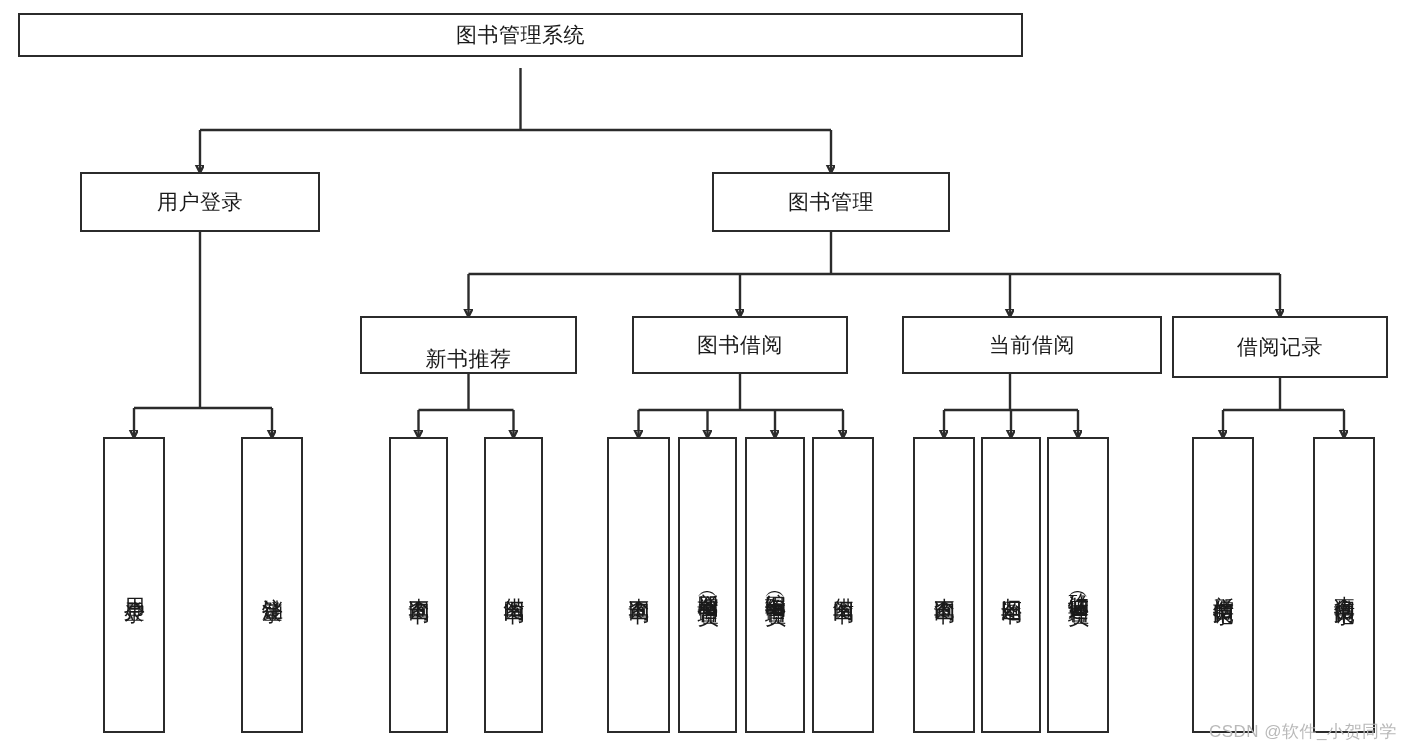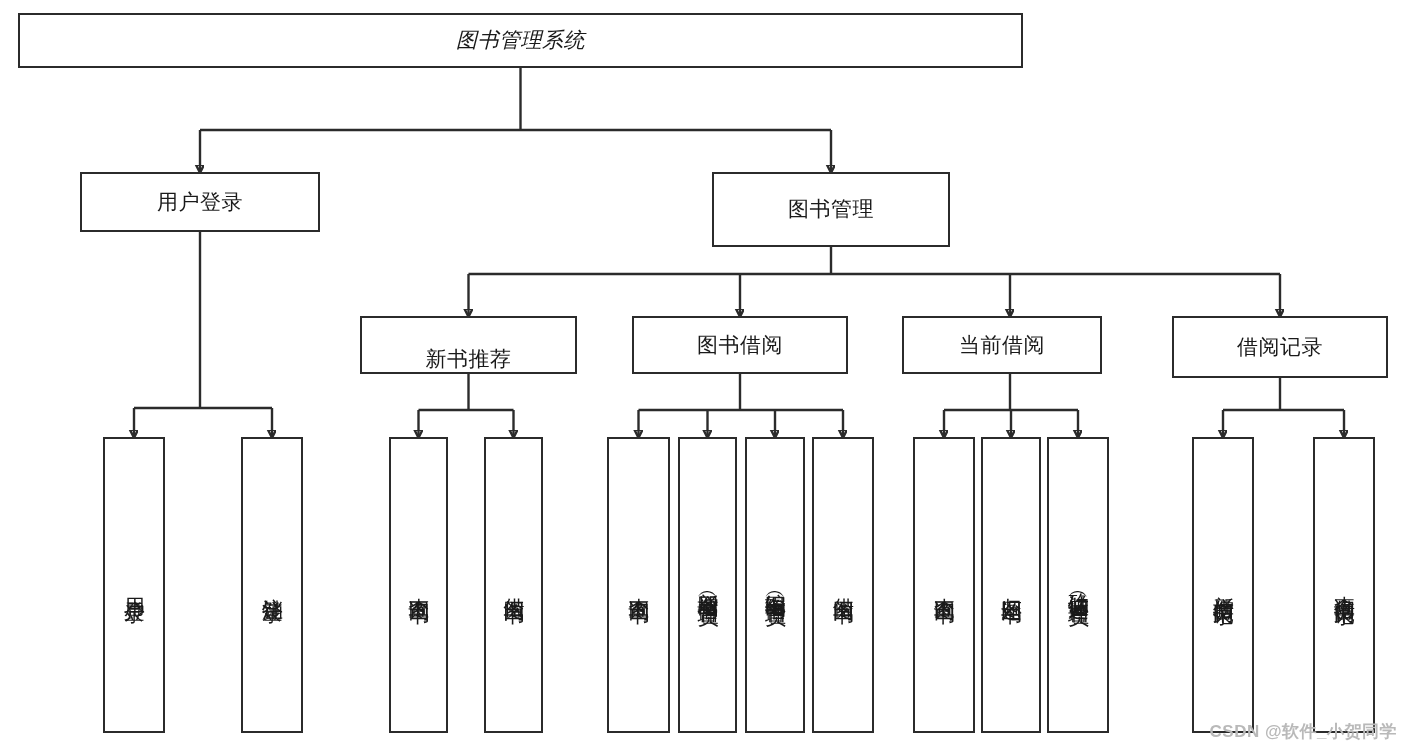--- a/index.html
+++ b/index.html
@@ -59,21 +59,20 @@
     fill: none;
   }
   .watermark {
     position: absolute;
     right: 8px;
     bottom: 4px;
     font-size: 17px;
     color: #b9b9b9;
     letter-spacing: 0.5px;
     white-space: nowrap;
-    font-weight: bold;
   }
 </style>
 </head>
 <body>
 
 <div id="canvas">
 
   <svg id="edges" viewBox="0 0 1405 747">
     <defs>
       <marker id="arrow" markerWidth="10" markerHeight="10" refX="6.2" refY="4" orient="auto" markerUnits="userSpaceOnUse">
@@ -110,40 +109,40 @@
         <path d="M944,410 L944,436" marker-end="url(#arrow)"></path>
         <path d="M1011,410 L1011,436" marker-end="url(#arrow)"></path>
         <path d="M1078,410 L1078,436" marker-end="url(#arrow)"></path>
         <path d="M1280,374 L1280,410"></path>
         <path d="M1223,410 L1344,410"></path>
         <path d="M1223,410 L1223,436" marker-end="url(#arrow)"></path>
         <path d="M1344,410 L1344,436" marker-end="url(#arrow)"></path>
       </g>
   </svg>
 
-  <div class="node horiz" id="root-node" style="left: 18px; top: 13px; width: 1005px; height: 55px; font-style: italic;">
+  <div class="node horiz" id="root-node" style="left: 18px; top: 13px; width: 1005px; height: 44px;">
     <span class="label">图书管理系统</span>
   </div>
 
   <div id="level2-layer">
       <div class="node horiz" style="left: 80px; top: 172px; width: 240px; height: 60px;">
         <span class="label">用户登录</span>
       </div>
-      <div class="node horiz" style="left: 712px; top: 172px; width: 238px; height: 75px;">
+      <div class="node horiz" style="left: 712px; top: 172px; width: 238px; height: 60px;">
         <span class="label">图书管理</span>
       </div>
     </div>
   <div id="level3-layer">
       <div class="node horiz" style="left: 360px; top: 316px; width: 217px; height: 58px; align-items: flex-end;">
         <span class="label">新书推荐</span>
       </div>
       <div class="node horiz" style="left: 632px; top: 316px; width: 216px; height: 58px;">
         <span class="label">图书借阅</span>
       </div>
-      <div class="node horiz" style="left: 902px; top: 316px; width: 200px; height: 58px; justify-content: center;">
+      <div class="node horiz" style="left: 902px; top: 316px; width: 260px; height: 58px; justify-content: center;">
         <span class="label">当前借阅</span>
       </div>
       <div class="node horiz" style="left: 1172px; top: 316px; width: 216px; height: 62px;">
         <span class="label">借阅记录</span>
       </div>
     </div>
   <div id="leaf-layer">
       <div class="node vert" style="left: 103px; top: 437px; width: 62px; height: 296px;">
         <span class="label">用户登录</span>
       </div>

